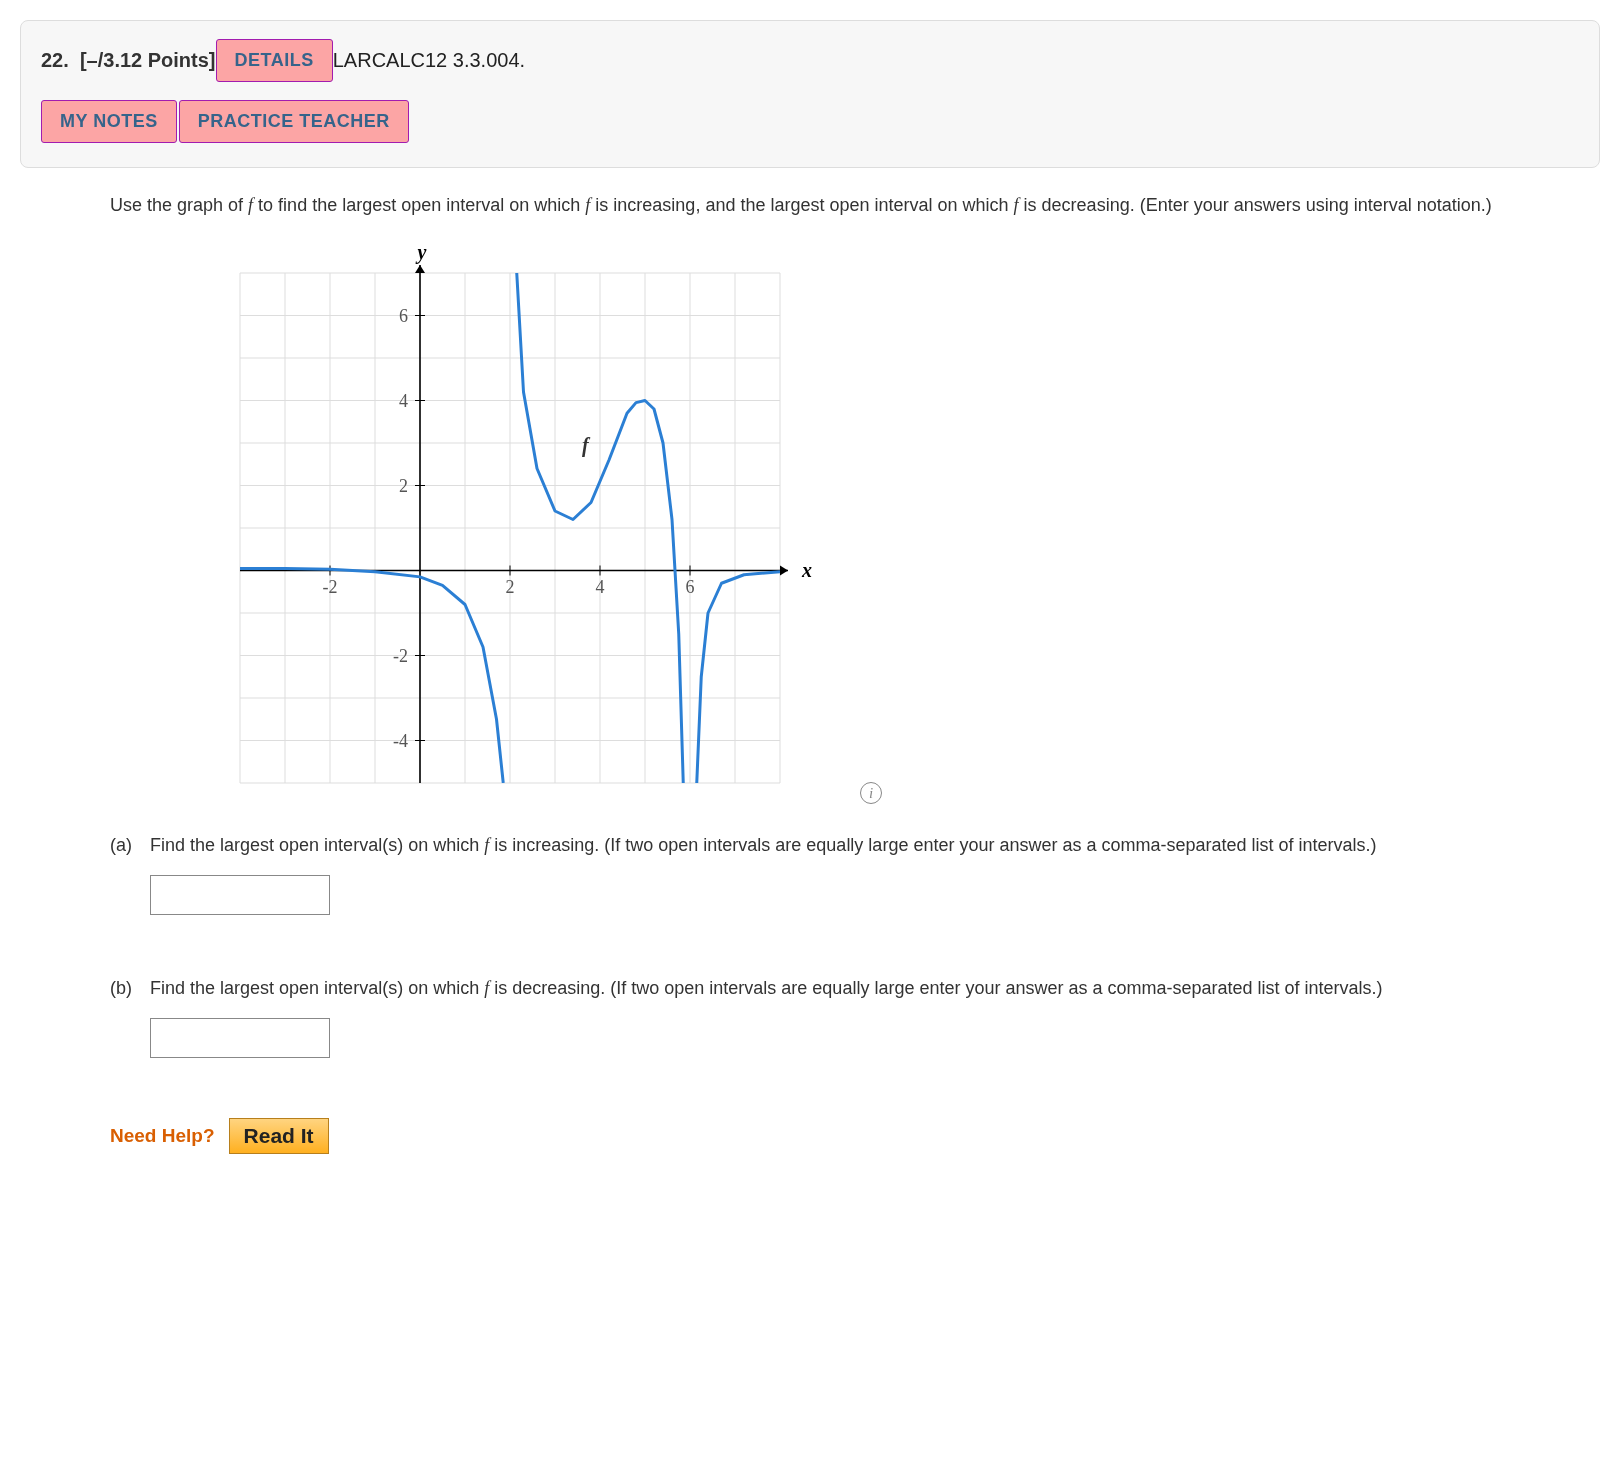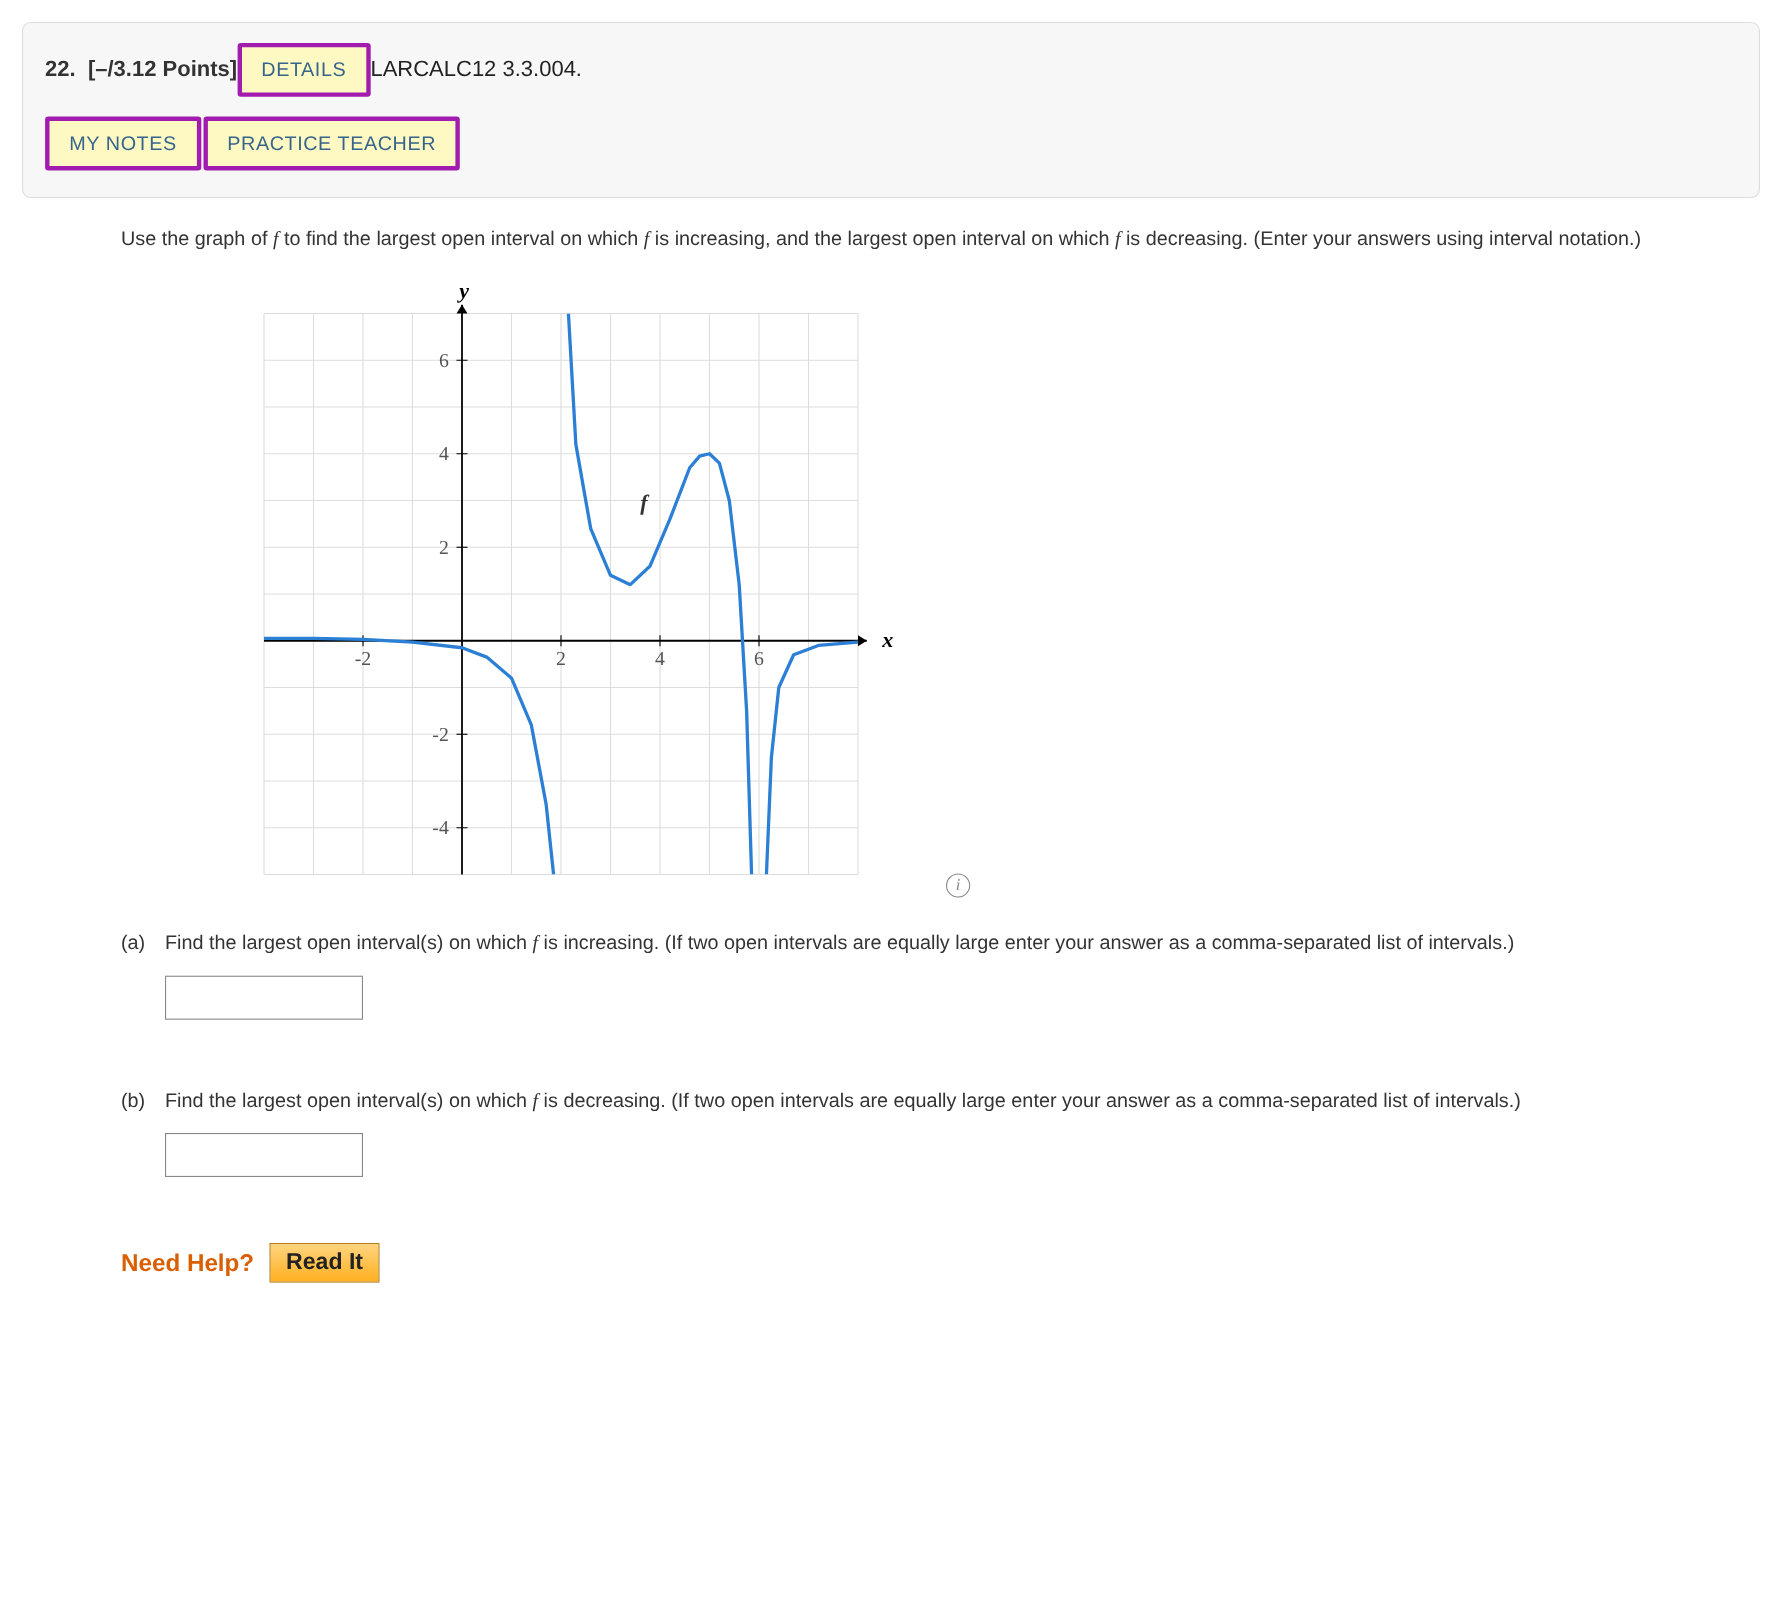--- a/index.html
+++ b/index.html
@@ -22,26 +22,26 @@
     display: flex;
     align-items: center;
     margin-bottom: 18px;
     flex-wrap: wrap;
   }
   .qnum {
     font-weight: bold;
     font-size: 20px;
   }
   .btn {
-    border: 4px solid #a21caf;
+    border: 1px solid #a21caf;
     color: #36648b;
-    background: #fef9c3;
+    background: #fca5a5;
     padding: 10px 18px;
     font-size: 18px;
-    font-weight: normal;
+    font-weight: bold;
     border-radius: 3px;
     cursor: pointer;
     letter-spacing: 0.5px;
   }
   .src-label {
     font-weight: normal;
     font-size: 20px;
     color: #222;
   }
   .second-row {
@@ -104,21 +104,21 @@
   }
   .help-row {
     display: flex;
     align-items: center;
     gap: 14px;
     margin-top: 30px;
   }
   .need-help {
     font-weight: bold;
     color: #d95f02;
-    font-size: 22px;
+    font-size: 19px;
   }
   .readit {
     background: linear-gradient(#ffd480, #ffb020);
     border: 1px solid #b77f1c;
     padding: 5px 14px;
     font-weight: bold;
     font-size: 21px;
     cursor: pointer;
     color: #222;
   }

